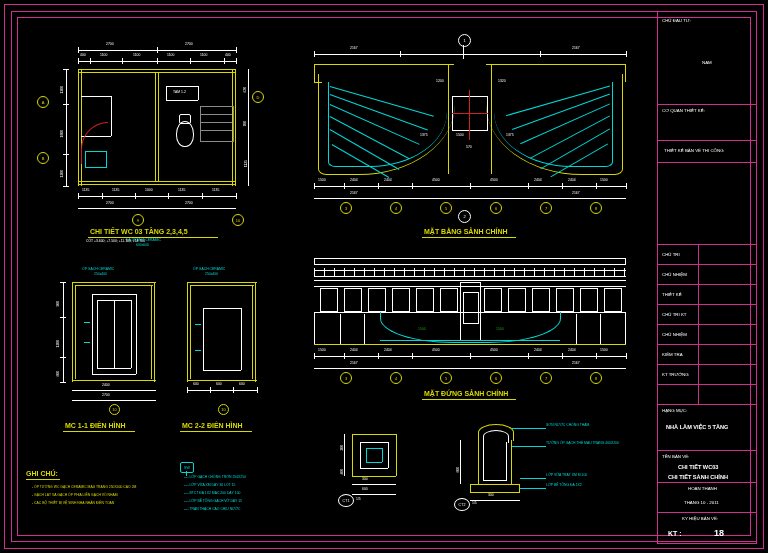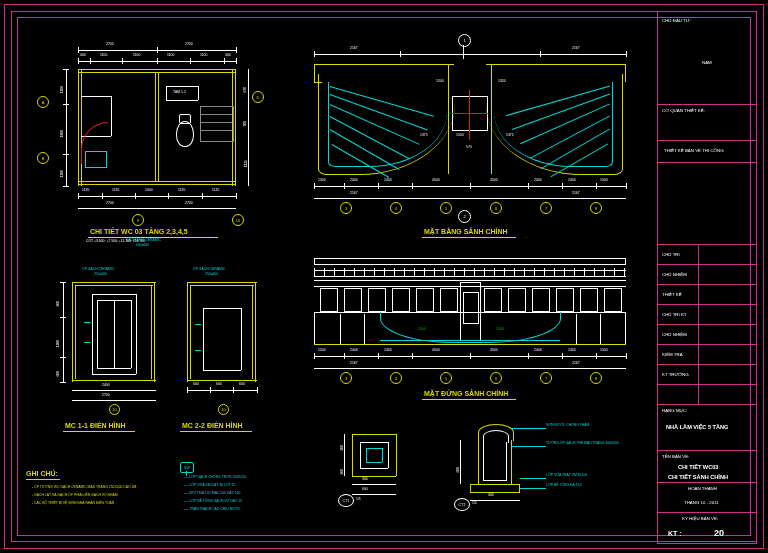--- a/index.html
+++ b/index.html
@@ -552,16 +552,16 @@
 
     <div class="tbcell" style="left:4px;top:442px;">TÊN BẢN VẼ:</div>
     <div class="tbcell" style="left:20px;top:452px;font-size:5.6px;font-weight:bold;">CHI TIẾT WC03</div>
     <div class="tbcell" style="left:10px;top:462px;font-size:5.6px;font-weight:bold;">CHI TIẾT SẢNH CHÍNH</div>
 
     <div class="tbcell" style="left:30px;top:474px;">HOÀN THÀNH</div>
     <div class="tbcell" style="left:26px;top:488px;">THÁNG 10 - 2011</div>
 
     <div class="tbcell" style="left:24px;top:504px;">KÝ HIỆU BẢN VẼ:</div>
     <div class="tbcell" style="left:10px;top:518px;font-size:7px;font-weight:bold;">KT :</div>
-    <div class="tbcell" style="left:56px;top:516px;font-size:9px;font-weight:bold;">20</div>
+    <div class="tbcell" style="left:56px;top:516px;font-size:9px;font-weight:bold;">18</div>
   </div>
 
 </div>
 
 </body></html>

